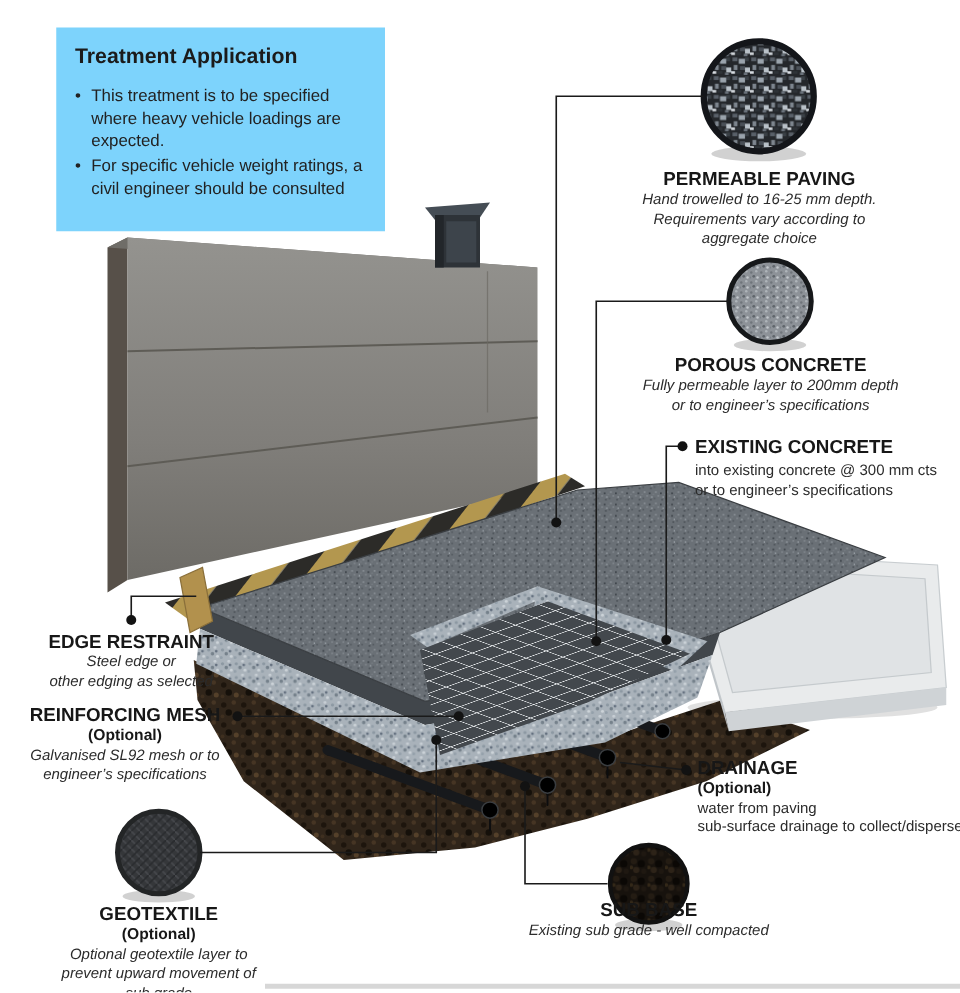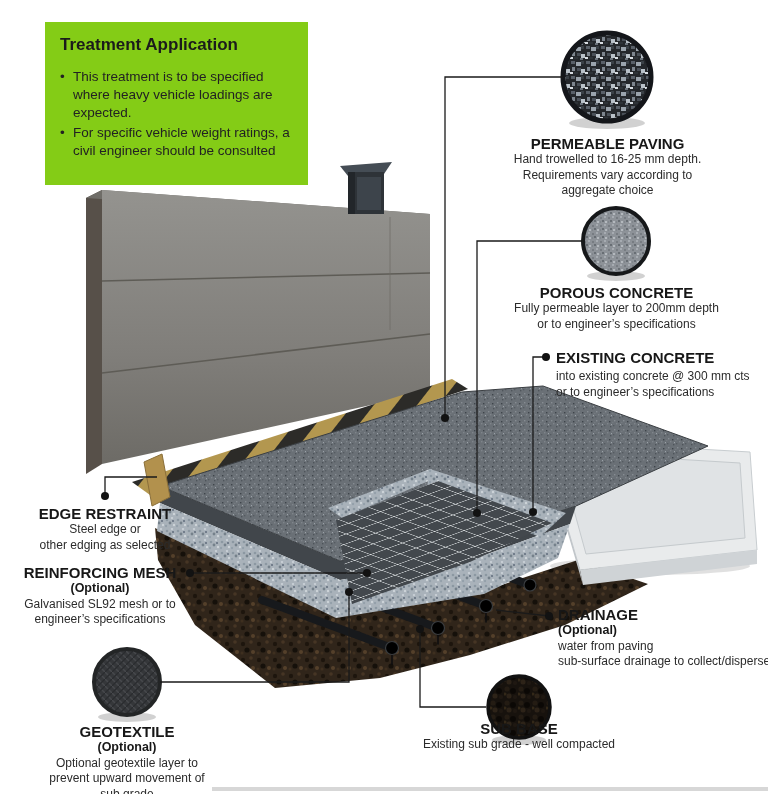--- a/index.html
+++ b/index.html
@@ -1,33 +1,33 @@
 <!DOCTYPE html>
 <html><head>
 <meta charset="utf-8">
 <style>
   html,body{margin:0;padding:0;background:#ffffff;}
   .stage{position:relative;width:768px;height:794px;background:#ffffff;overflow:hidden;
          font-family:"Liberation Sans",sans-serif;color:#222;}
   .stage svg{position:absolute;left:0;top:0;}
 
   .info-box{position:absolute;left:45px;top:22px;width:263px;height:163px;
-            background:#84cc16;box-sizing:border-box;padding:13px 15px;}
+            background:#7dd3fc;box-sizing:border-box;padding:13px 15px;}
   .info-title{font-size:17px;font-weight:bold;color:#1b1b1b;}
   .info-list{margin:13px 0 0 0;padding:0;list-style:none;}
   .info-list li{display:flex;font-size:13.5px;line-height:1.32;color:#222;margin-bottom:3px;}
   .info-list .b{width:13px;flex:0 0 13px;}
   .info-list .t{width:218px;}
 
   .callout{position:absolute;}
   .center{text-align:center;}
   .c-title{font-size:15px;font-weight:bold;color:#171717;line-height:1.15;}
   .c-sub{font-size:12.5px;font-weight:bold;color:#171717;line-height:1.25;}
   .c-line{font-size:12px;color:#2b2b2b;line-height:1.3;white-space:nowrap;}
-  .center .c-line{white-space:normal;}
+  .center .c-line{white-space:normal;font-style:italic;}
   .c-gap{height:3px;}
 
   .bottom-strip{position:absolute;left:212px;top:787px;width:556px;height:4px;
                 background:#c9c9c9;opacity:.75;}
 </style>
 </head>
 <body>
 
 <div class="stage">
 

